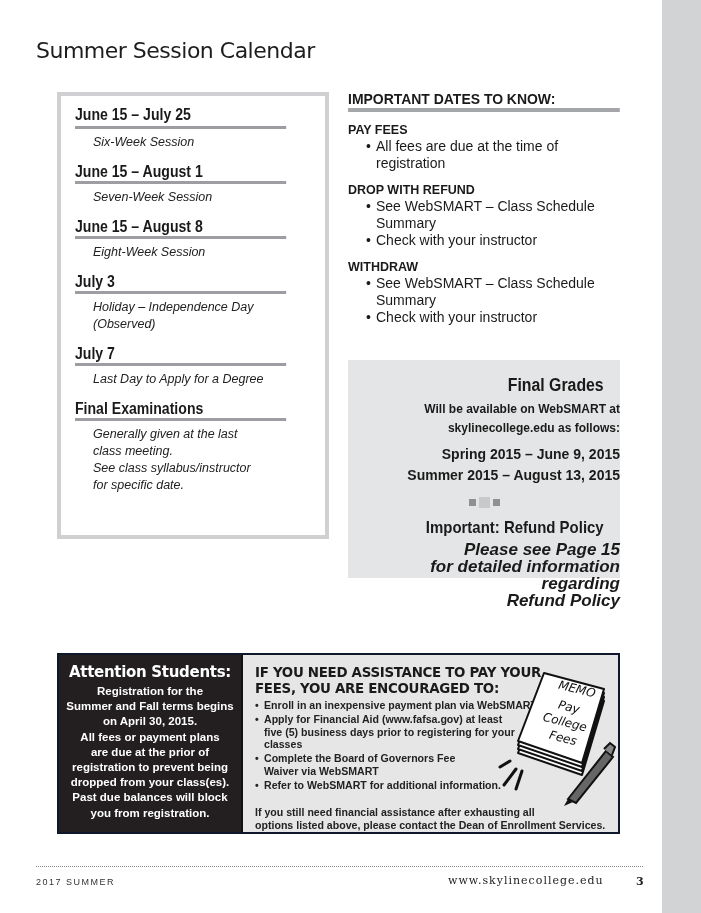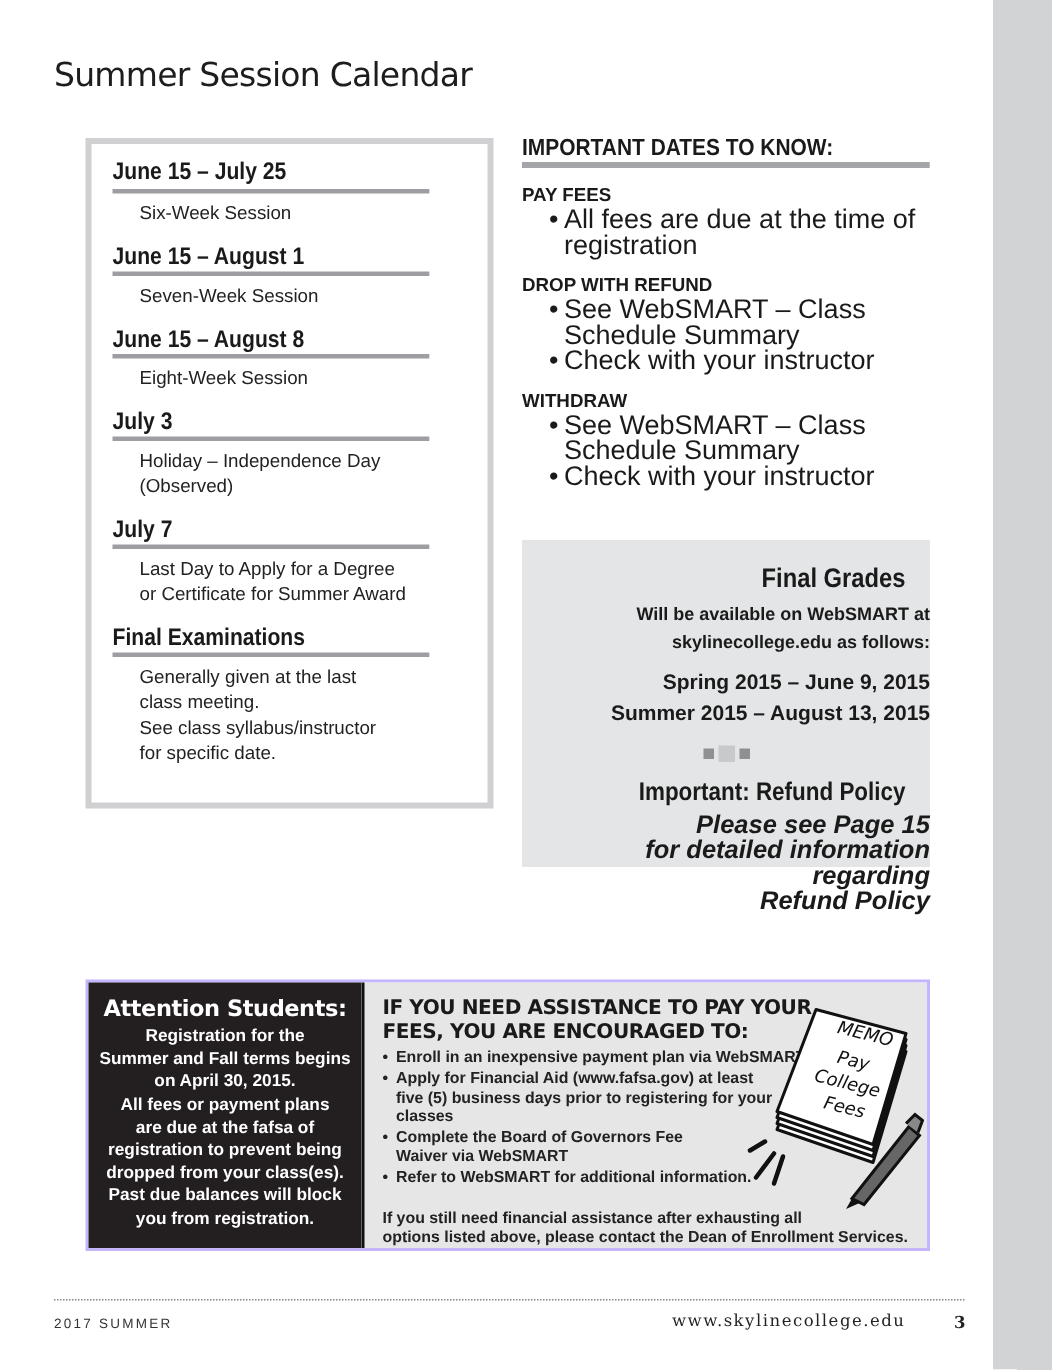--- a/index.html
+++ b/index.html
@@ -7,45 +7,45 @@
     body { position: relative; font-family: "Liberation Sans", sans-serif; color: #1a1a1a; }
 
     .side-strip { position: absolute; left: 662px; top: 0; width: 39px; height: 913px; background: #d2d3d5; }
 
     .page-title { position: absolute; left: 36px; top: 38px; font-family: "DejaVu Sans", sans-serif; font-weight: normal; font-size: 22px; letter-spacing: -0.5px; color: #1d1d1d; }
 
     
     .cal-box { position: absolute; left: 57px; top: 92px; width: 272px; height: 447px; border: 4px solid #d0d0d2; background: #fff; }
     .cal-entry { margin-left: 14px; width: 240px; }
     .cal-head { font-family: "Liberation Sans", sans-serif; font-weight: bold; font-size: 16px; transform: scaleX(0.88); transform-origin: left; white-space: nowrap; color: #1a1a1a; padding-top: 10px; height: 33px; border-bottom: 3px solid #9d9ea1; line-height: 22px; }
-    .cal-desc { font-size: 12.5px; line-height: 17px; margin-left: 18px; padding-top: 5px; color: #222; }
+    .cal-desc { font-size: 12.5px; line-height: 17px; margin-left: 18px; padding-top: 5px; color: #222; font-style: italic; }
     .cal-entry:first-child .cal-head { padding-top: 8px; }
 
     
     .imp { position: absolute; left: 348px; top: 88px; width: 272px; }
     .imp-title { font-weight: bold; font-size: 15.5px; transform: scaleX(0.9); transform-origin: left; white-space: nowrap; height: 24px; line-height: 22px; border-bottom: 4px solid #a5a6a9; width: 302px; }
     .imp-group { margin-top: 10px; }
     .imp-group-title { font-weight: bold; font-size: 12.5px; line-height: 16px; }
     .imp-list { list-style: none; margin-left: 18px; }
-    .imp-list li { font-size: 18px; line-height: 17px; position: relative; padding-left: 10px; }
+    .imp-list li { font-size: 14px; line-height: 17px; position: relative; padding-left: 10px; }
     .imp-list li::before { content: "•"; position: absolute; left: 0; }
 
     
     .grades { position: absolute; left: 348px; top: 360px; width: 272px; height: 218px; background: #e4e5e6; text-align: right; }
     .grades h2 { font-size: 18px; font-weight: bold; margin-top: 15px; transform: scaleX(0.88); }
     .grades .avail { font-weight: bold; font-size: 12px; line-height: 19px; margin-top: 4px; }
     .grades .dates { font-weight: bold; font-size: 14px; line-height: 21px; margin-top: 6px; }
     .divider-dots { display: flex; justify-content: center; align-items: center; gap: 3px; margin-top: 10px; height: 12px; }
     .divider-dots span { display: block; width: 7px; height: 7px; background: #8f9093; }
     .divider-dots span.mid { width: 11px; height: 11px; background: #c8c9cb; }
     .grades h3 { font-size: 17px; font-weight: bold; margin-top: 10px; transform: scaleX(0.88); }
     .grades .refund-note { font-style: italic; font-weight: bold; font-size: 17px; line-height: 17px; margin-top: 3px; }
 
     
-    .banner { position: absolute; left: 57px; top: 653px; width: 563px; height: 181px; border: 2px solid #c4b5fd; display: flex; }
+    .banner { position: absolute; left: 57px; top: 653px; width: 563px; height: 181px; border: 2px solid #0f172a; display: flex; }
     .attn { width: 182px; background: #231f20; color: #fff; text-align: center; padding-top: 8px; }
     .attn h2 { font-family: "DejaVu Sans", sans-serif; font-weight: bold; font-size: 15px; letter-spacing: -0.3px; }
     .attn p { font-weight: bold; font-size: 11.5px; line-height: 15.2px; margin-top: 3px; }
     .assist { flex: 1; background: #e6e6e7; position: relative; padding: 10px 0 0 12px; border-left: 2px solid #111; }
     .assist h2 { font-family: "DejaVu Sans", sans-serif; font-weight: bold; font-size: 13.4px; line-height: 16px; letter-spacing: -0.3px; color: #1a1a1a; }
     .assist ul { list-style: none; margin-top: 2px; }
     .assist li { font-weight: bold; font-size: 10.6px; line-height: 12.5px; position: relative; padding-left: 9px; margin-bottom: 1.5px; color: #222; }
     .assist li::before { content: "•"; position: absolute; left: 0; }
     .assist .foot { font-weight: bold; font-size: 10.6px; line-height: 13px; margin-top: 15px; color: #222; }
     .memo-art { position: absolute; right: 2px; top: 4px; width: 122px; height: 148px; }
@@ -86,21 +86,20 @@
     <div class="cal-head">July 3</div>
     <div class="cal-desc">
       <div>Holiday – Independence Day</div>
       <div>(Observed)</div>
     </div>
   </div>
   <div class="cal-entry">
     <div class="cal-head">July 7</div>
     <div class="cal-desc">
       <div>Last Day to Apply for a Degree</div>
-      <div>or Certificate for Summer Award</div>
     </div>
   </div>
   <div class="cal-entry">
     <div class="cal-head">Final Examinations</div>
     <div class="cal-desc">
       <div>Generally given at the last</div>
       <div>class meeting.</div>
       <div>See class syllabus/instructor</div>
       <div>for specific date.</div>
     </div>
@@ -155,21 +154,21 @@
 </div>
 
 <div class="banner">
   <div class="attn">
     <h2>Attention Students:</h2>
     <p>
       <span style="display:block">Registration for the</span>
       <span style="display:block">Summer and Fall terms begins</span>
       <span style="display:block">on April 30, 2015.</span>
       <span style="display:block">All fees or payment plans</span>
-      <span style="display:block">are due at the fafsa of</span>
+      <span style="display:block">are due at the prior of</span>
       <span style="display:block">registration to prevent being</span>
       <span style="display:block">dropped from your class(es).</span>
       <span style="display:block">Past due balances will block</span>
       <span style="display:block">you from registration.</span>
     </p>
   </div>
   <div class="assist">
     <h2>
       <span style="display:block">IF YOU NEED ASSISTANCE TO PAY YOUR</span>
       <span style="display:block">FEES, YOU ARE ENCOURAGED TO:</span>

